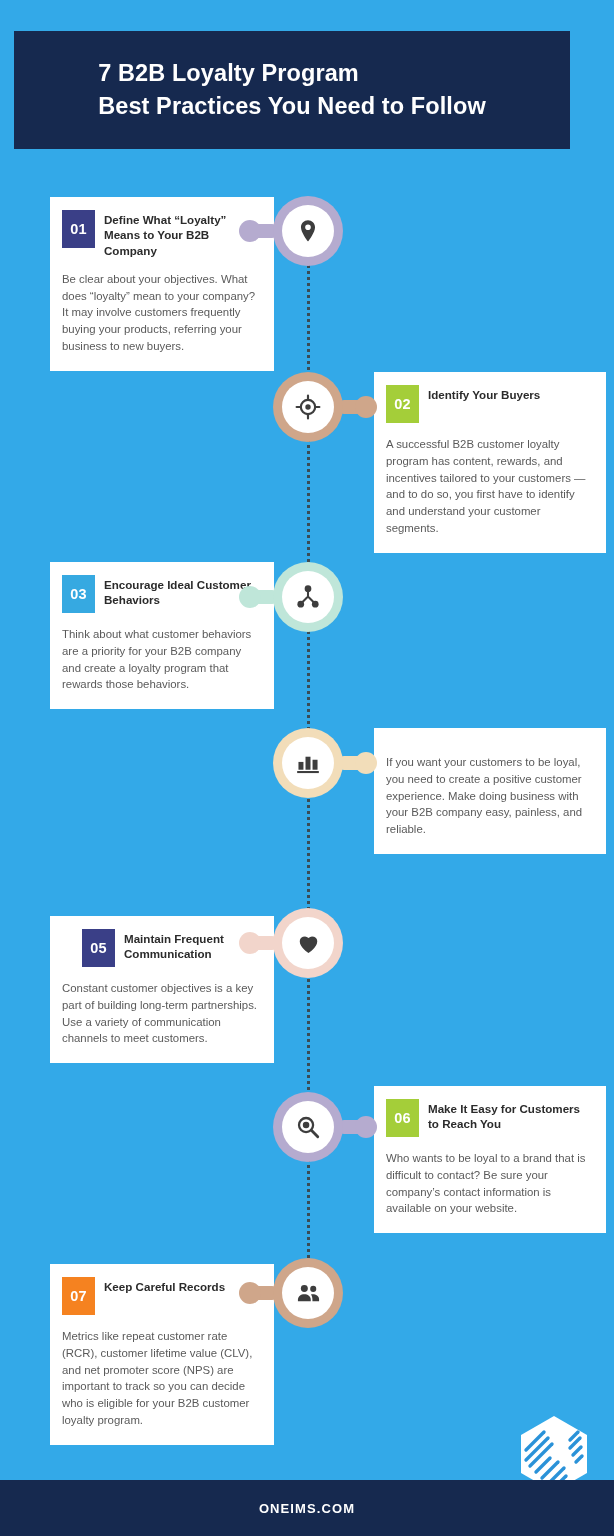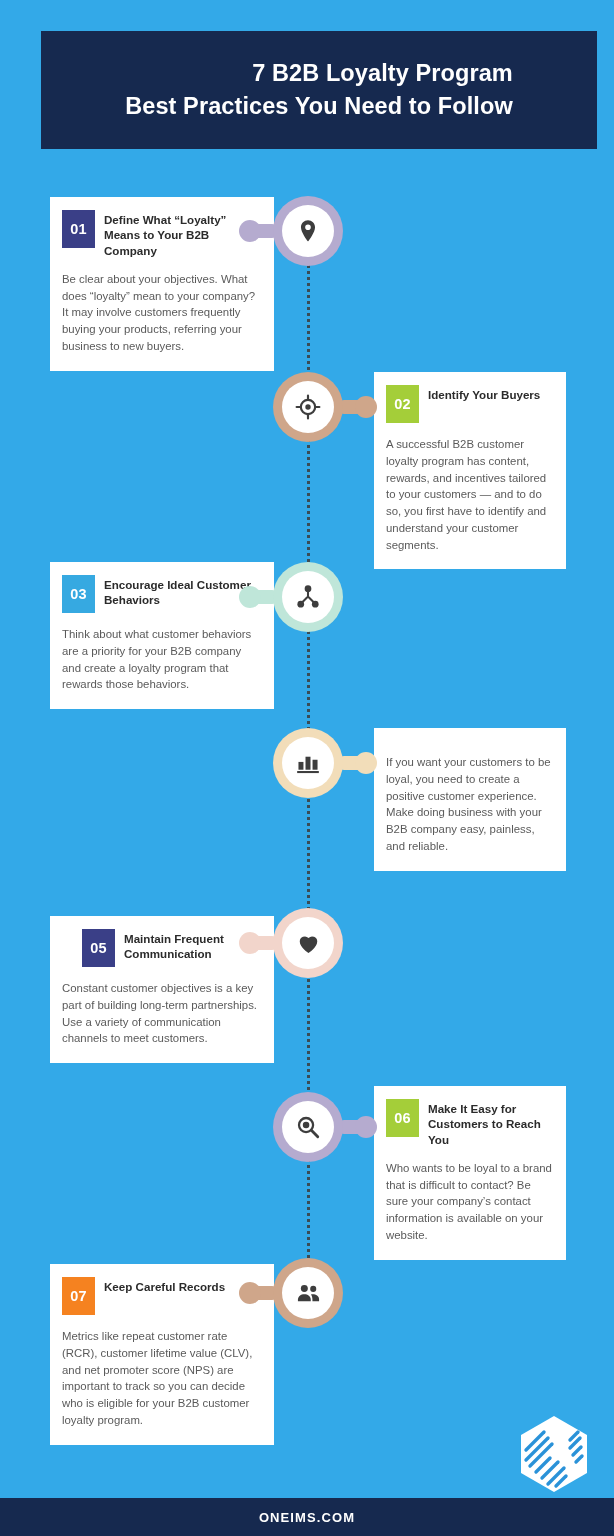--- a/index.html
+++ b/index.html
@@ -7,25 +7,25 @@
   body {
     background:#33a9e8;
     font-family:"Liberation Sans", sans-serif;
     position:relative;
     overflow:hidden;
   }
 
   
   .header {
     position:absolute;
-    left:41px; top:31px;
+    left:14px; top:31px;
     width:556px; height:118px;
     background:#16294f;
     display:flex; align-items:center; justify-content:center;
-    text-align:right;
+    text-align:left;
   }
   .header h1 {
     color:#ffffff;
     font-size:23.5px;
     font-weight:bold;
     line-height:1.42;
     letter-spacing:0.1px;
   }
   .header h1 span { display:block; }
 
@@ -38,21 +38,21 @@
     opacity:.85;
   }
 
   
   .card {
     position:absolute;
     background:#ffffff;
     padding:13px 14px 16px 12px;
   }
   .card.left  { left:50px;  width:224px; }
-  .card.right { left:374px; width:192px; }
+  .card.right { left:374px; width:232px; }
 
   .card-head { display:flex; align-items:flex-start; gap:9px; }
   .badge {
     flex:0 0 auto;
     width:33px; height:38px;
     color:#ffffff;
     font-size:14.5px; font-weight:bold;
     display:flex; align-items:center; justify-content:center;
     letter-spacing:.3px;
   }
@@ -113,21 +113,21 @@
   .logo {
     position:absolute;
     left:518px; top:1414px;
     width:72px; height:80px;
   }
 
   
   .footer {
     position:absolute;
     left:0; bottom:0;
-    width:614px; height:38px;
+    width:614px; height:56px;
     background:#16294f;
     display:flex; align-items:center; justify-content:center;
   }
   .footer span {
     color:#ffffff;
     font-size:13px;
     font-weight:bold;
     letter-spacing:1.1px;
   }
 </style>

